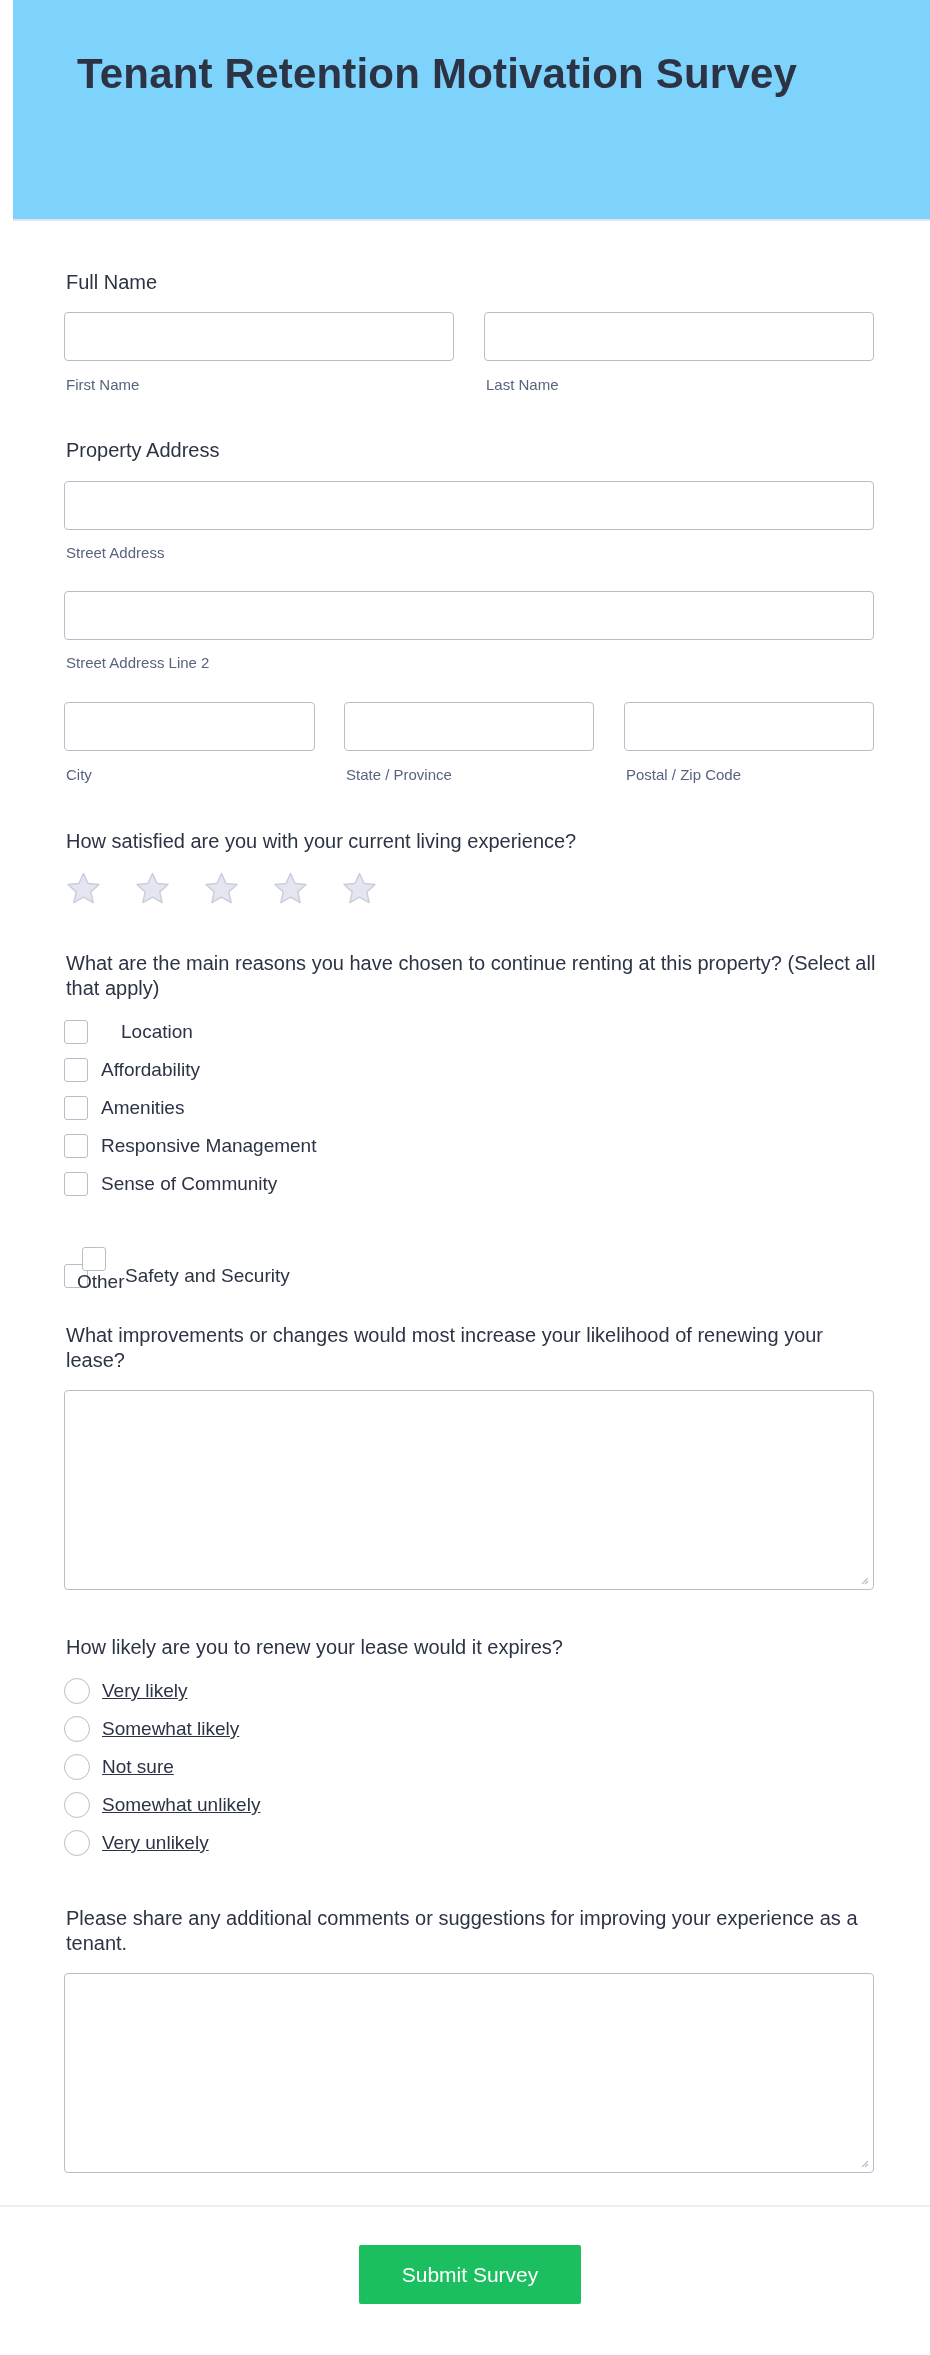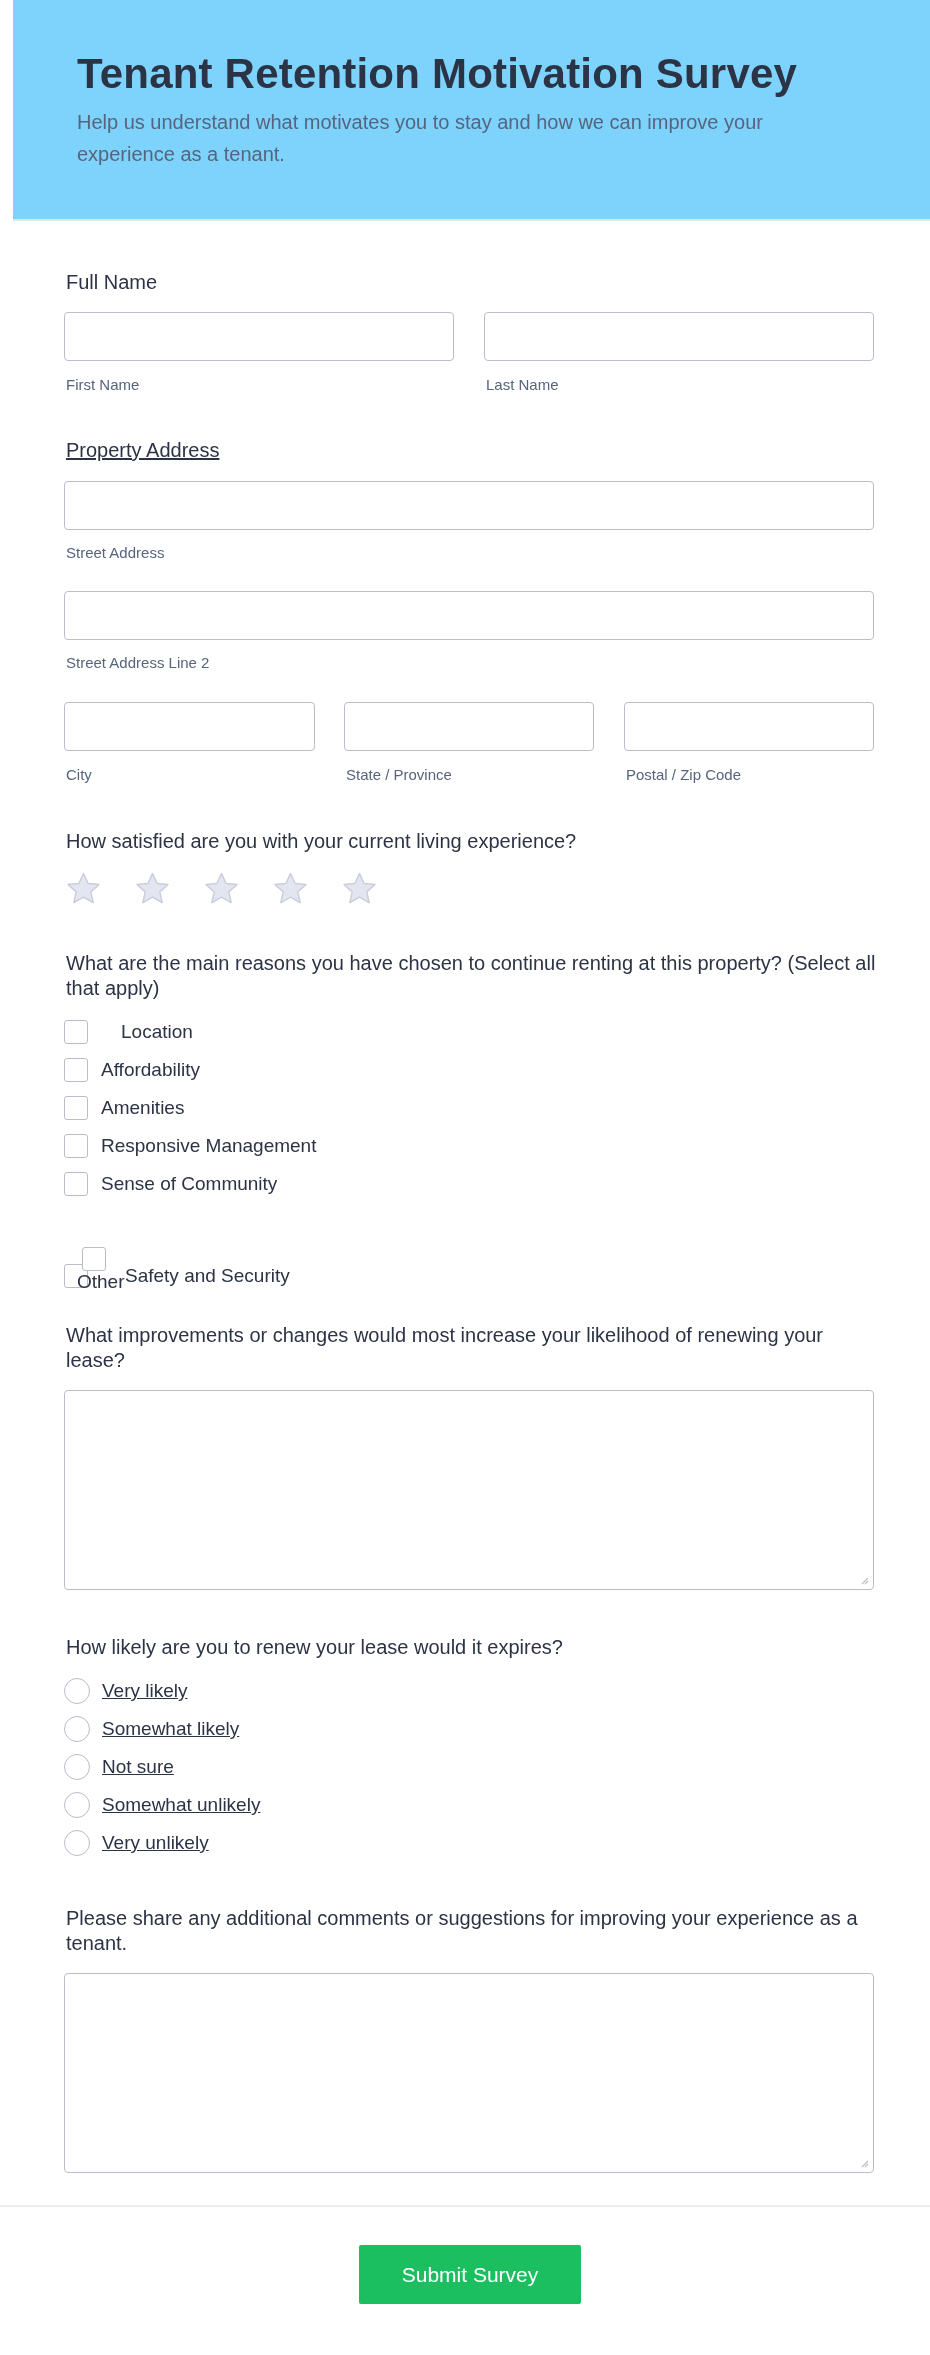--- a/index.html
+++ b/index.html
@@ -29,30 +29,29 @@
     .radio-label { margin-left: 12px; font-size: 19px; color: #2c3345; white-space: nowrap; }
 
     .footer-divider { position: absolute; left: 0; top: 2205px; width: 930px; height: 2px; background: #eceef3; }
     .submit { position: absolute; left: 359px; top: 2245px; width: 222px; height: 59px; background: #1bbf5f; border: none; border-radius: 2px; color: #ffffff; font-size: 21px; font-family: "Liberation Sans", "DejaVu Sans", sans-serif; cursor: pointer; }
   </style>
 </head>
 <body>
 
 <div class="header">
   <h1 class="title">Tenant Retention Motivation Survey</h1>
-  <p class="subtitle">Help us understand what motivates you to stay and how we can improve your experience as a tenant.</p>
 </div>
 
 <div class="label" style="top:271px;">Full Name</div>
 <input class="input" style="left: 64px; top: 312px; width: 390px;" value="">
 <div class="sublabel" style="left:66px; top:376px;">First Name</div>
 <input class="input" style="left: 484px; top: 312px; width: 390px;" value="">
 <div class="sublabel" style="left:486px; top:376px;">Last Name</div>
 
-<div class="label" style="top:439px;text-decoration:underline;">Property Address</div>
+<div class="label" style="top:439px;">Property Address</div>
 <input class="input" style="left: 64px; top: 481px; width: 810px;" value="">
 <div class="sublabel" style="left:66px; top:544px;">Street Address</div>
 <input class="input" style="left: 64px; top: 591px; width: 810px;" value="">
 <div class="sublabel" style="left:66px; top:654px;">Street Address Line 2</div>
 
 <input class="input" style="left: 64px; top: 702px; width: 251px;" value="">
 <div class="sublabel" style="left:66px; top:766px;">City</div>
 <input class="input" style="left: 344px; top: 702px; width: 250px;" value="">
 <div class="sublabel" style="left:346px; top:766px;">State / Province</div>
 <input class="input" style="left: 624px; top: 702px; width: 250px;" value="">

